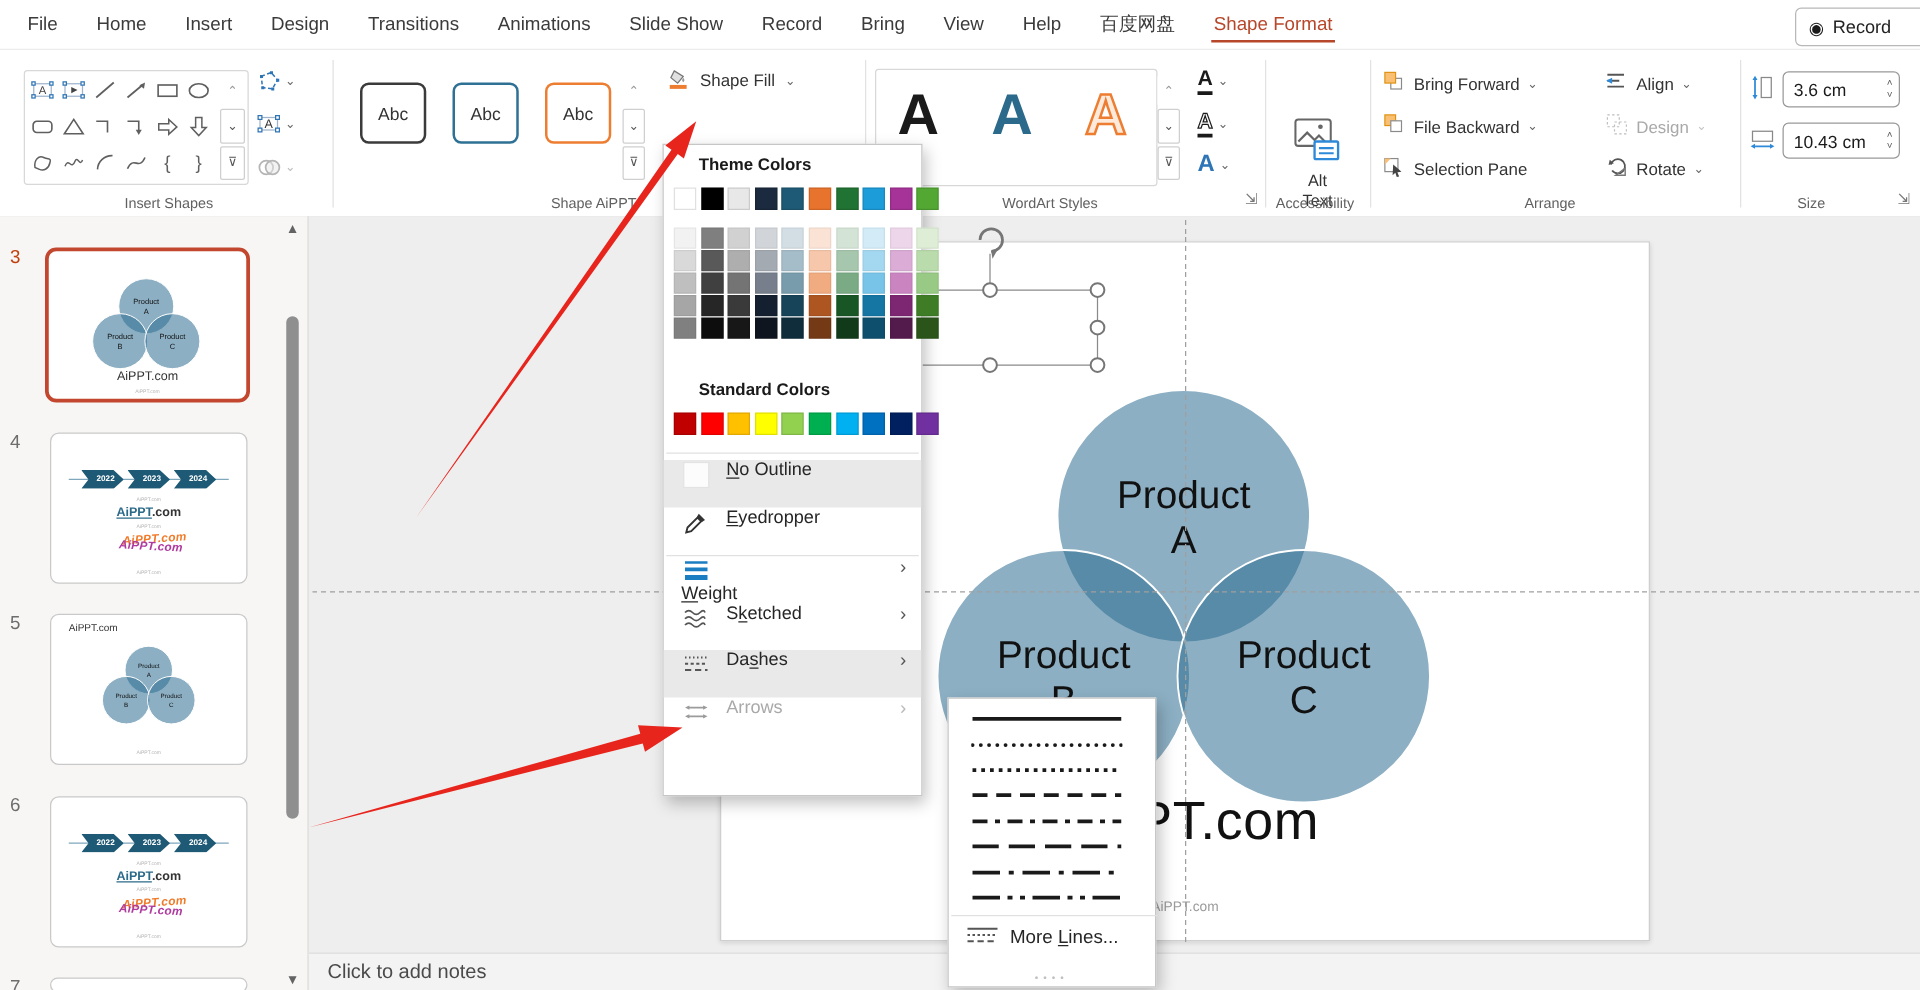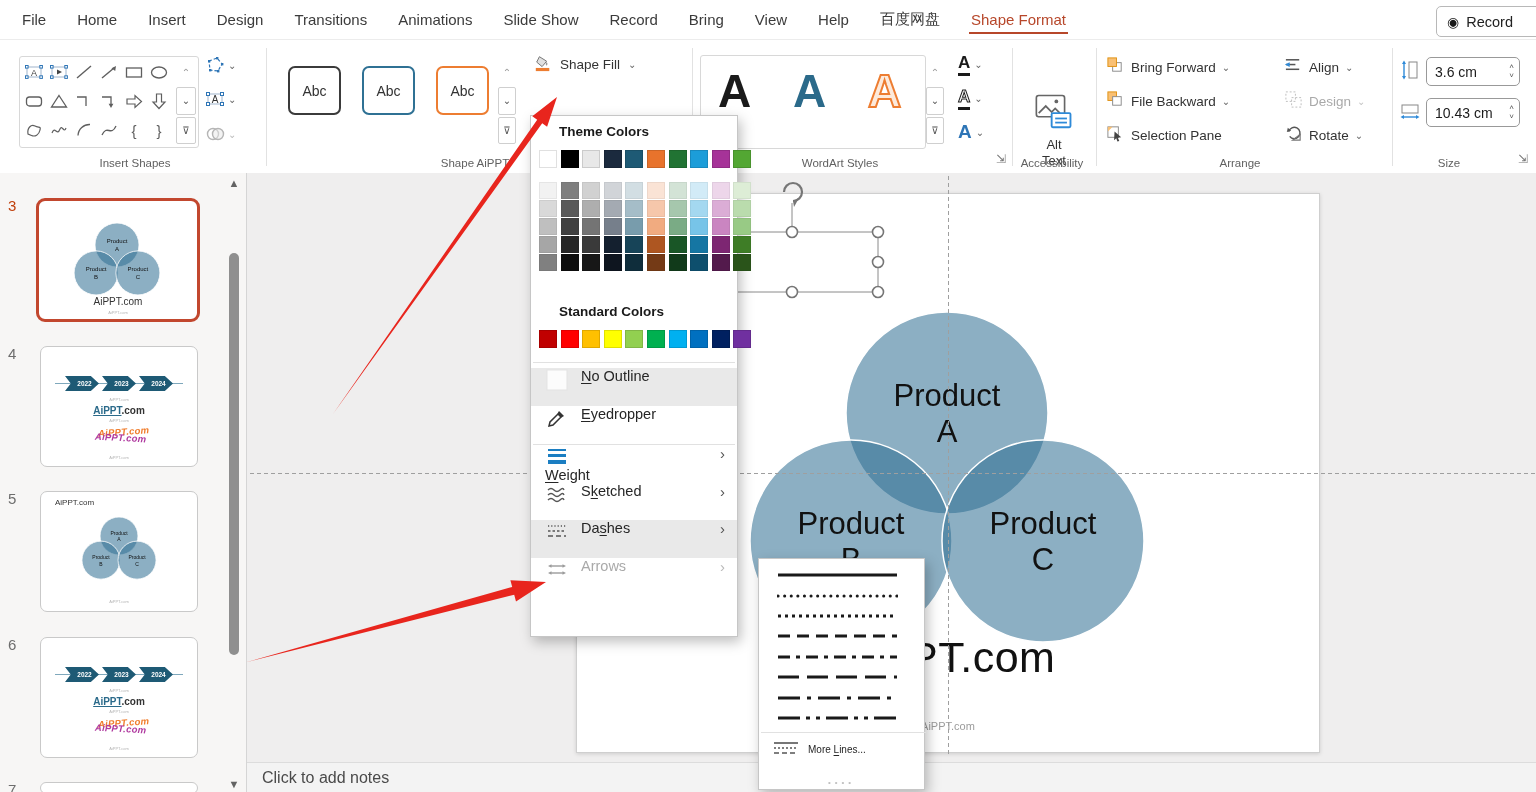--- a/index.html
+++ b/index.html
@@ -110,21 +110,21 @@
   .mitem.disabled{color:#a9a9a9;}
   .mitem .ic{width:24px;height:24px;margin-right:12px;display:flex;align-items:center;justify-content:center;}
   .mitem .sub{position:absolute;right:12px;font-size:15px;color:#555;}
   .mitem.disabled .sub{color:#b9b9b9;}
   .msep{height:1px;background:#e1e1e1;margin:0 2px;}
   .sep-abs{position:absolute;left:2px;right:2px;height:1px;background:#e1e1e1;}
   
   .submenu{position:absolute;left:758px;top:558px;width:167px;height:232px;background:#fff;
            border:1px solid #c6c6c6;box-shadow:3px 5px 12px rgba(0,0,0,.25);z-index:32;box-sizing:border-box;}
   .dashrow{height:20.4px;display:flex;align-items:center;padding-left:18px;box-sizing:border-box;}
-  .morelines{display:flex;align-items:center;height:36px;padding-left:14px;font-size:10px;color:#262626;}
+  .morelines{display:flex;align-items:center;height:36px;padding-left:14px;font-size:15px;color:#262626;}
   .morelines .ic{width:26px;margin-right:9px;display:flex;justify-content:center;}
   .grip{position:absolute;bottom:2px;width:100%;text-align:center;color:#c0c0c0;font-size:8px;letter-spacing:4px;}
   
   .arrows{position:absolute;left:0;top:0;width:1536px;height:792px;z-index:60;pointer-events:none;}
 </style>
 </head>
 <body>
 
 <div class="menubar">
   <span class="mi">File</span>

